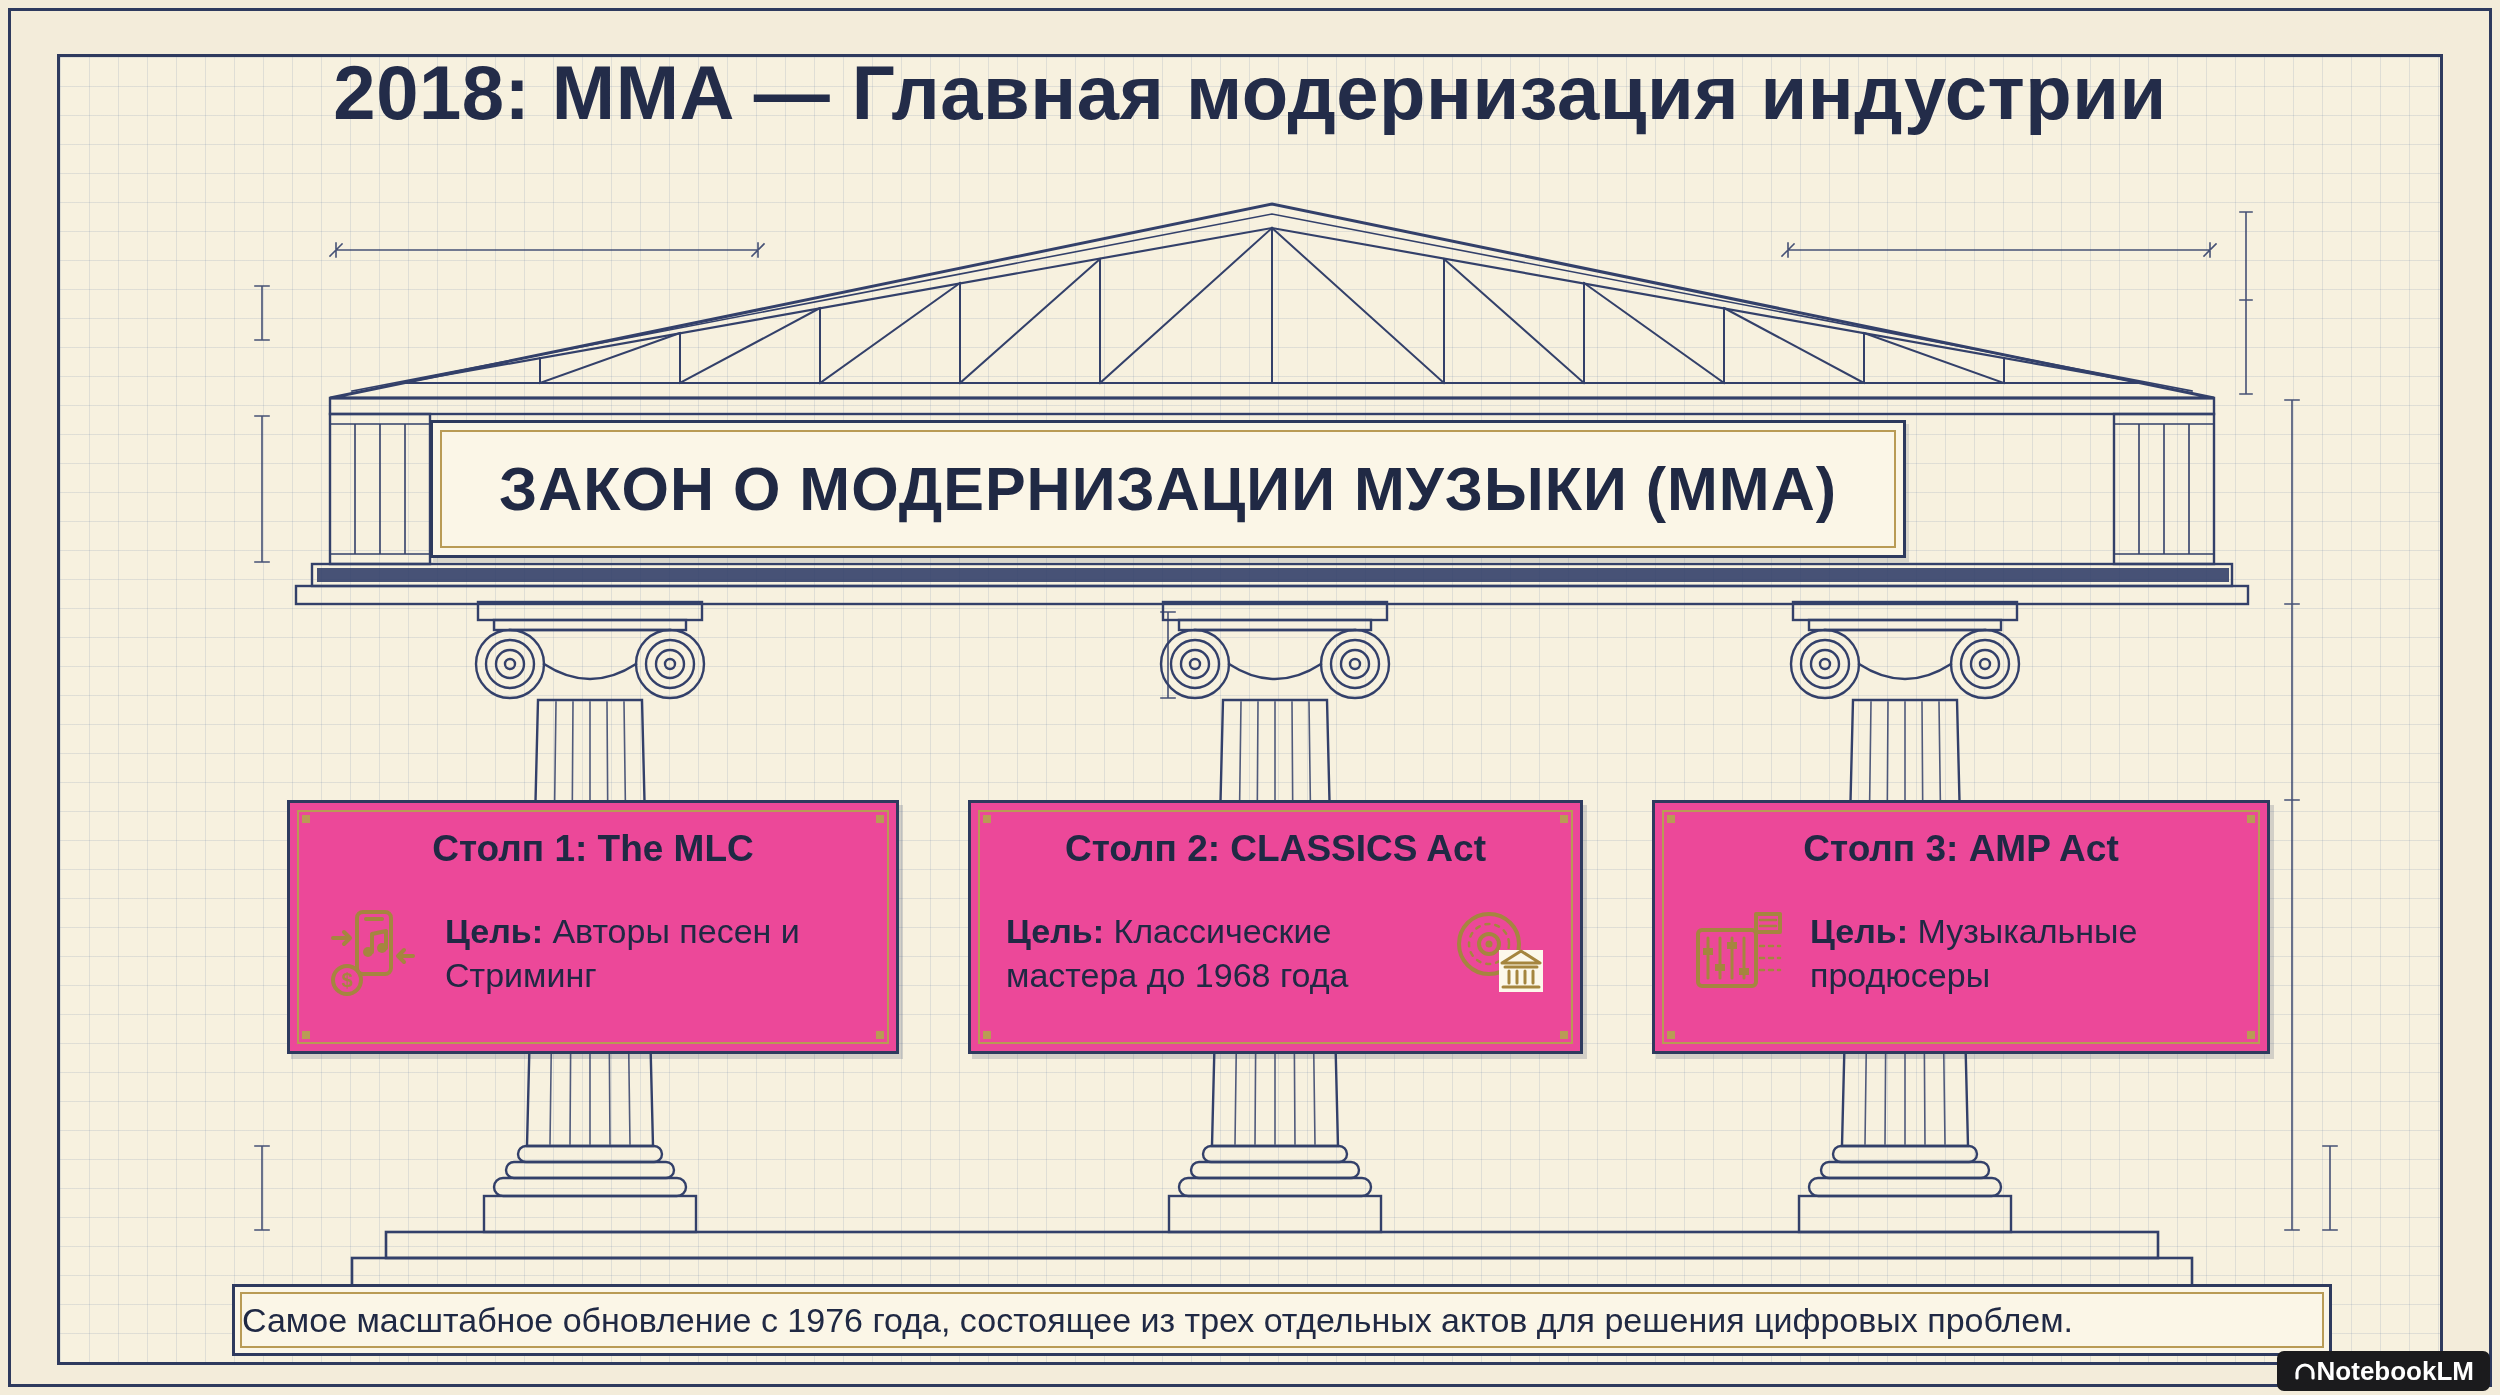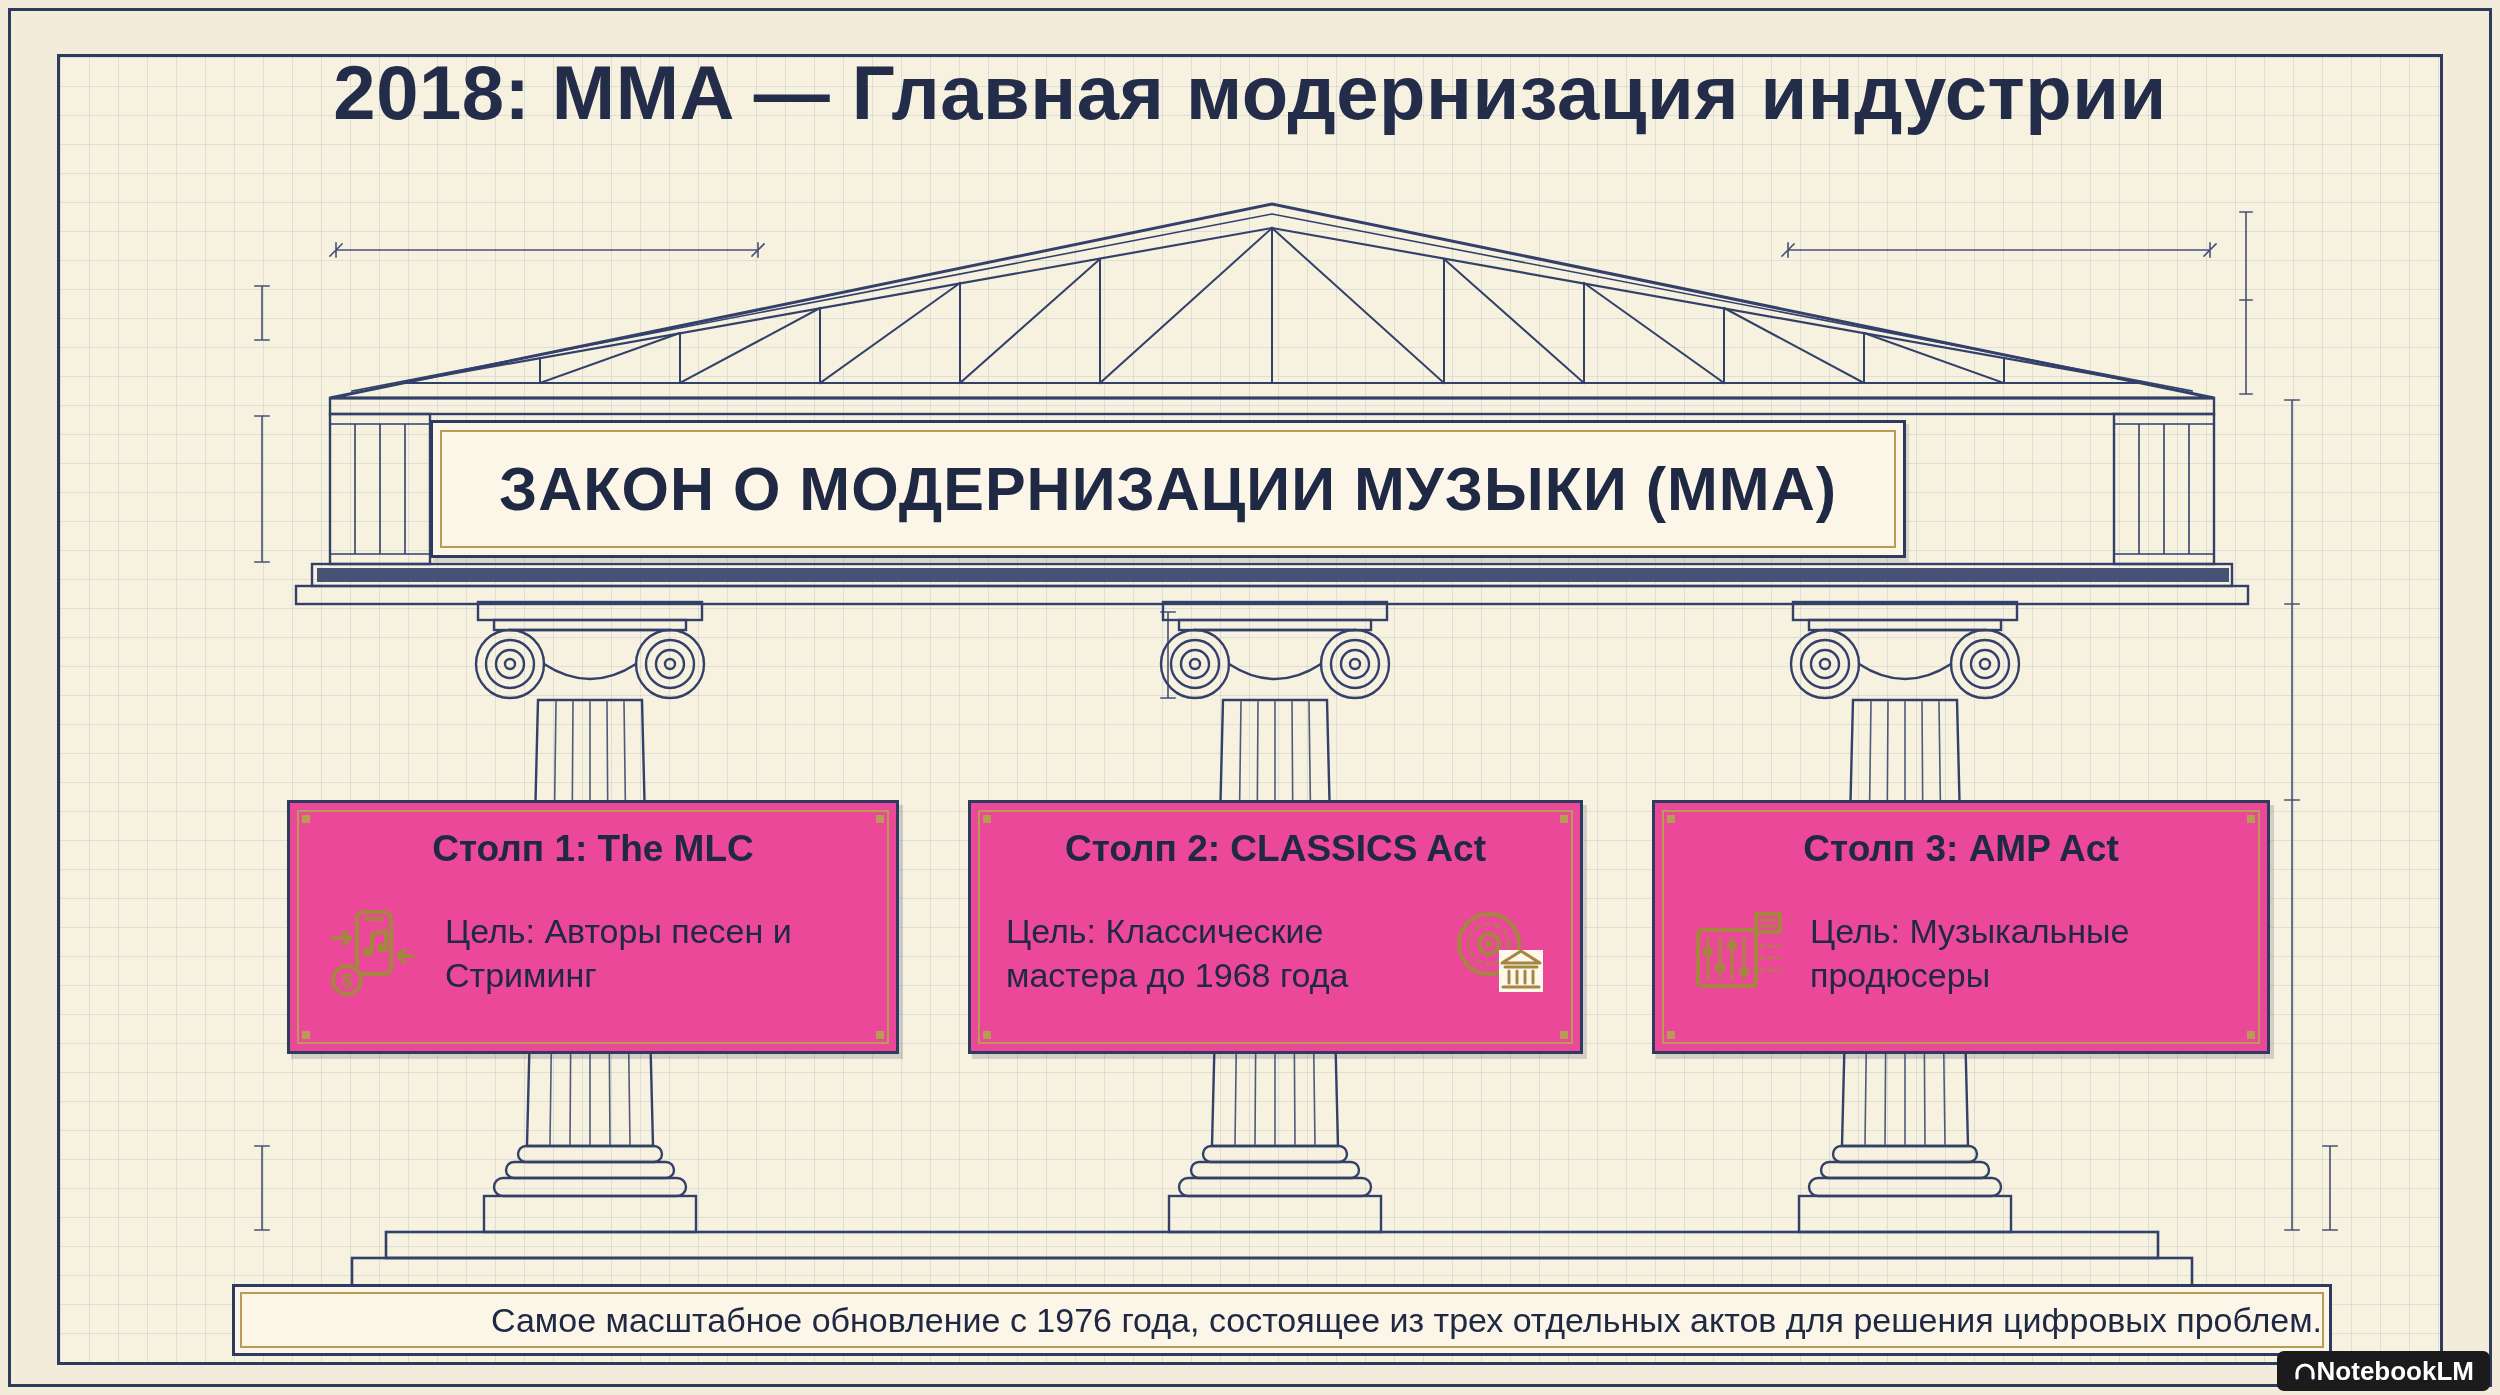--- a/index.html
+++ b/index.html
@@ -52,30 +52,30 @@
   .card-inner {
     position:absolute; inset:7px; border:2px solid #b99b55;
     display:flex; flex-direction:column; padding:16px 22px 12px;
   }
   .crn { position:absolute; width:8px; height:8px; background:#b99b55; }
   .crn.tl { left:3px; top:3px; } .crn.tr { right:3px; top:3px; }
   .crn.bl { left:3px; bottom:3px; } .crn.br { right:3px; bottom:3px; }
   .card-title { text-align:center; font-size:37px; font-weight:700; color:#202944; }
   .card-body { flex:1; display:flex; align-items:center; gap:24px; margin-top:8px; padding:0 4px; }
   .card-text { font-size:34px; line-height:1.28; color:#202944; }
-  .card-text b { font-weight:400; }
+  .card-text b { font-weight:700; }
   .icon { flex:0 0 auto; width:96px; height:96px; display:block; }
 
   .footer-box {
     position:absolute; left:232px; top:1284px; width:2100px; height:72px;
     background:#fbf6e7; border:3px solid #2e3a5e; z-index:4;
   }
   .footer-inner {
     position:absolute; inset:5px; border:2px solid #b99b55;
-    display:flex; align-items:center; justify-content:flex-end;
+    display:flex; align-items:center; justify-content:flex-start;
   }
   .footer-inner span { font-size:34px; color:#202944; white-space:nowrap; }
 
   .badge {
     position:absolute; right:10px; bottom:4px; height:40px; z-index:6;
     display:flex; align-items:center; padding:0 16px;
     background:#1b1b1d; color:#ffffff; border-radius:7px;
     font-size:26px; font-weight:700;
   }
 </style>

